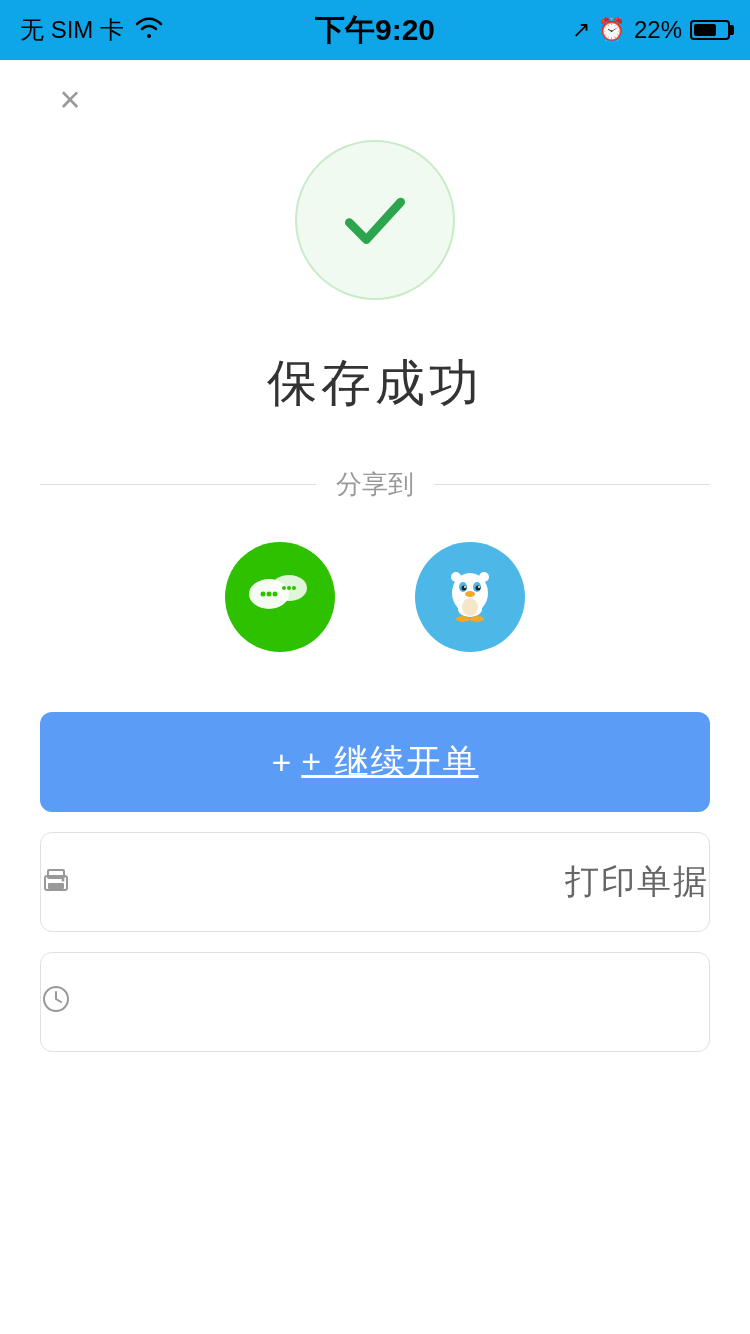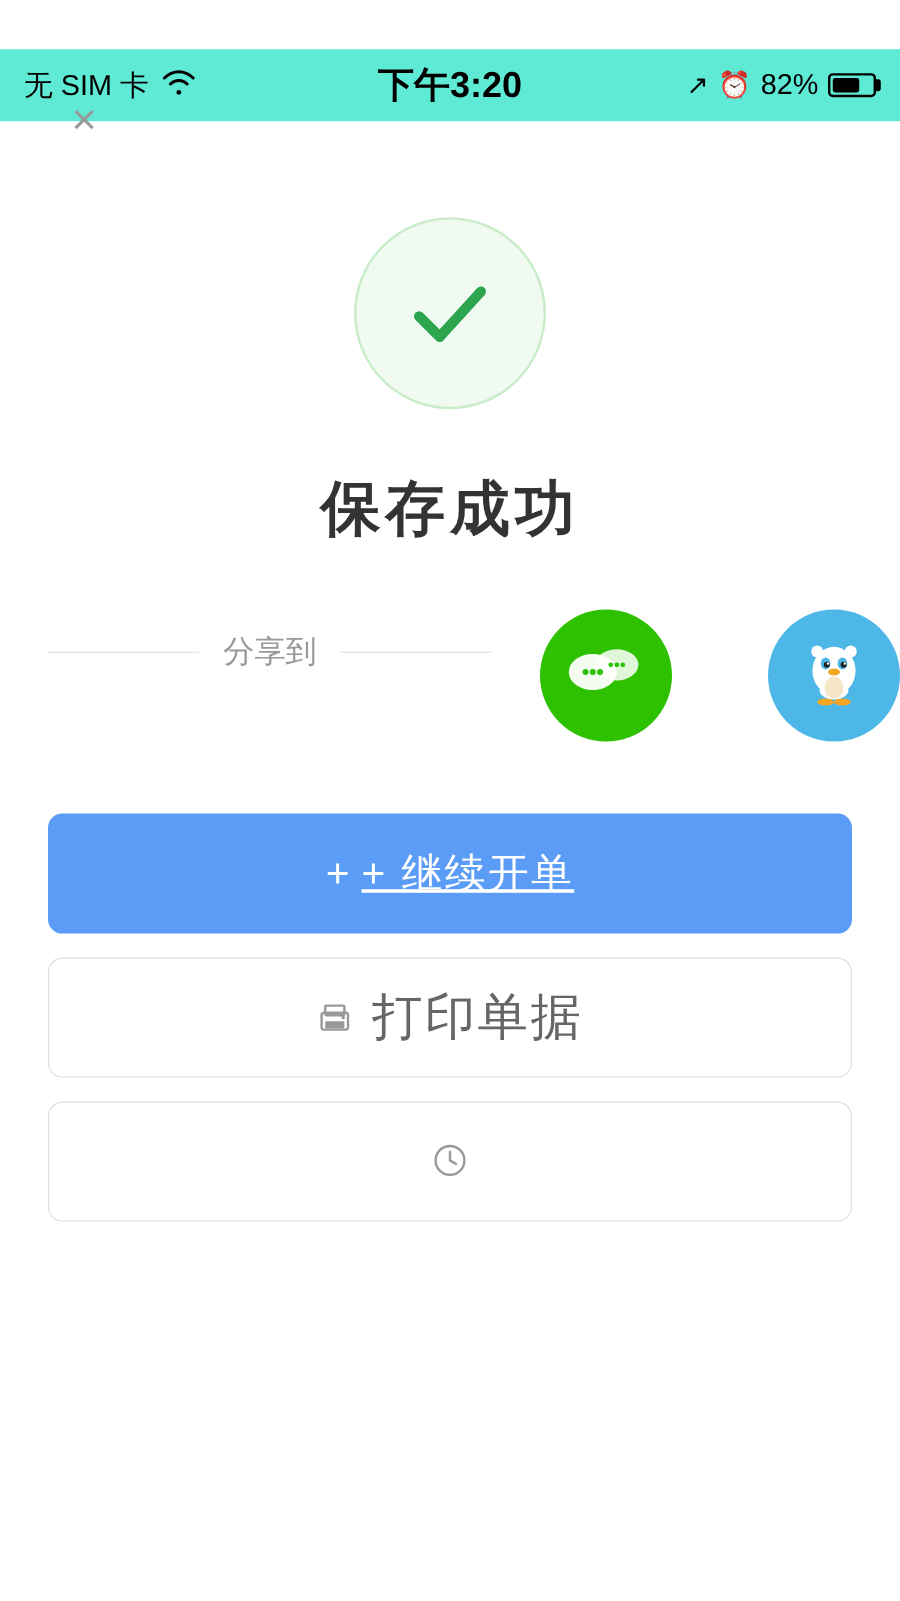--- a/index.html
+++ b/index.html
@@ -15,28 +15,27 @@
       background: #ffffff;
       font-family: -apple-system, "PingFang SC", "Helvetica Neue", Arial, sans-serif;
       overflow: hidden;
       position: relative;
     }
 
     
     .status-bar {
       width: 100%;
       height: 60px;
-      background: #5eead4;
+      background: #0ea5e9;
       display: flex;
       align-items: center;
       justify-content: space-between;
       padding: 16px 20px;
       font-size: 26px;
       font-weight: 400;
-      margin-top: 41px;
     }
 
     .status-left {
       display: flex;
       align-items: center;
       gap: 10px;
       color: #000;
       font-size: 24px;
     }
 
@@ -151,30 +150,31 @@
       width: 52px;
       height: 8px;
       background: #2da44e;
       transform: rotate(-55deg);
       border-radius: 4px;
     }
 
     
     .success-title {
       font-size: 50px;
-      font-weight: 700;
+      font-weight: 400;
       color: #333333;
       margin-bottom: 50px;
       letter-spacing: 4px;
     }
 
     
     .share-section {
       width: 100%;
       display: flex;
+      flex-direction: column;
       align-items: center;
       margin-bottom: 60px;
     }
 
     .share-divider {
       width: 100%;
       display: flex;
       align-items: center;
       padding: 0 40px;
       margin-bottom: 40px;
@@ -257,48 +257,48 @@
       letter-spacing: 2px;
     }
 
     .btn-secondary {
       width: 100%;
       height: 100px;
       background: #ffffff;
       border: 1px solid #e0e0e0;
       border-radius: 12px;
       color: #666666;
-      font-size: 42px;
-      display: flex;
-      align-items: center;
-      justify-content: center;
+      font-size: 34px;
+      display: flex;
+      align-items: center;
+      justify-content: space-between;
       gap: 16px;
       cursor: pointer;
       letter-spacing: 2px;
     }
   </style>
 </head>
 <body>
 
 <div class="status-bar">
   <div class="status-left">
     <span>无 SIM 卡</span>
     <span>
       <svg width="30" height="22" viewBox="0 0 30 22" fill="none" xmlns="http://www.w3.org/2000/svg">
         <path d="M15 18a2 2 0 1 0 0 4 2 2 0 0 0 0-4z" fill="#000"></path>
         <path d="M8 13c1.9-1.9 4.5-3 7-3s5.1 1.1 7 3" stroke="#000" stroke-width="2.5" stroke-linecap="round" fill="none"></path>
         <path d="M3 8c3.3-3.3 7.8-5.3 12-5.3s8.7 2 12 5.3" stroke="#000" stroke-width="2.5" stroke-linecap="round" fill="none"></path>
       </svg>
     </span>
   </div>
-  <div class="status-center">下午3:20</div>
+  <div class="status-center">下午9:20</div>
   <div class="status-right">
     <span style="font-size:22px;">↗</span>
     <span style="font-size:22px;">⏰</span>
-    <span>82%</span>
+    <span>22%</span>
     <div class="battery-bar">
       <div class="battery-fill"></div>
     </div>
   </div>
 </div>
 
 <div class="close-button">
   <span class="close-icon-x">×</span>
 </div>
 

